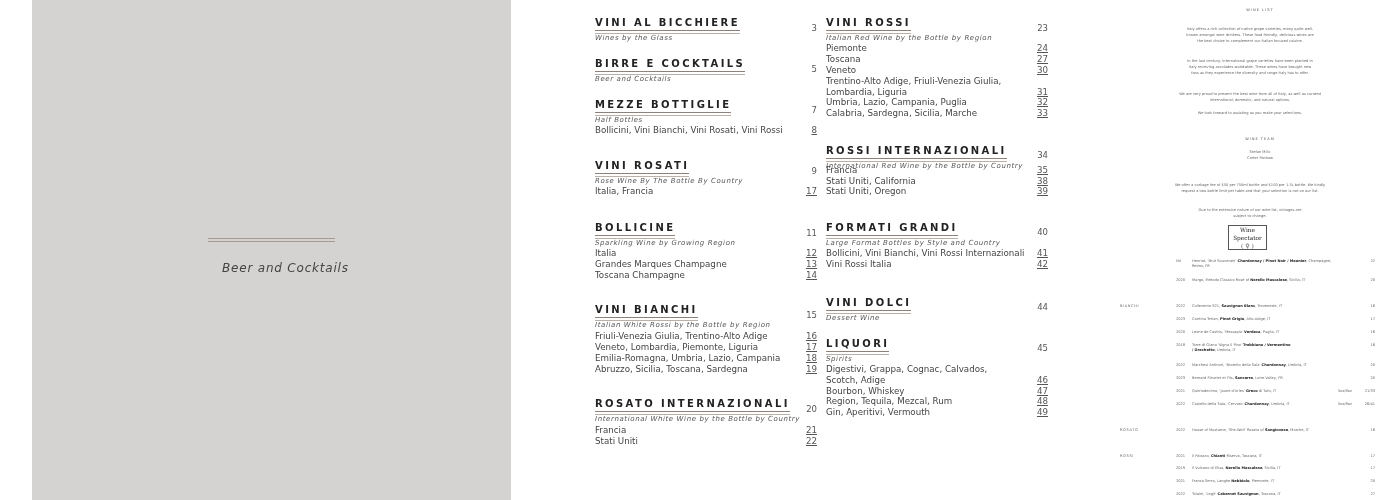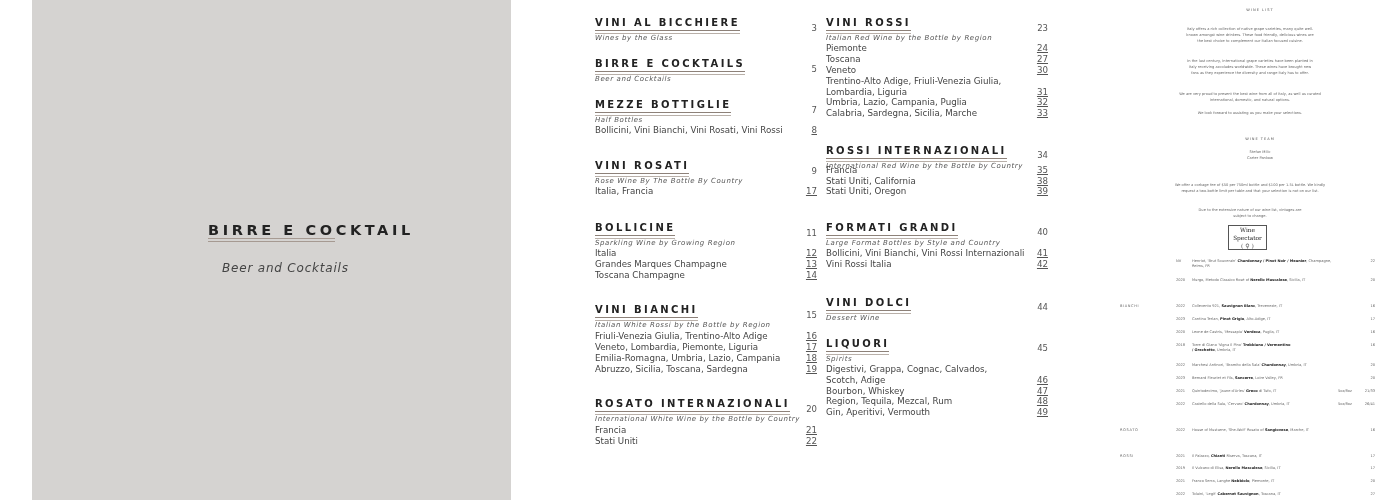--- a/index.html
+++ b/index.html
@@ -30,21 +30,20 @@
   .wr .yr { position:absolute; left:56px; }
   .wr .txt { position:absolute; left:72px; width:170px; }
   .wr .txt b { color:#222; }
   .wr .size { position:absolute; left:218px; }
   .wr .pr { position:absolute; right:0; }
 </style>
 </head>
 <body>
 
 <div class="cover">
-  <div class="cover-title">BIRRE E COCKTAIL</div>
   <div class="cover-rule" style="top:238px"></div>
   <div class="cover-rule" style="top:241px"></div>
   <div class="cover-sub">Beer and Cocktails</div>
 </div>
 
 <div class="toc" style="left:595px">
 
   <div class="sec" style="top:11px">
     <div class="head">VINI AL BICCHIERE</div>
     <div class="sub">Wines by the Glass</div>

